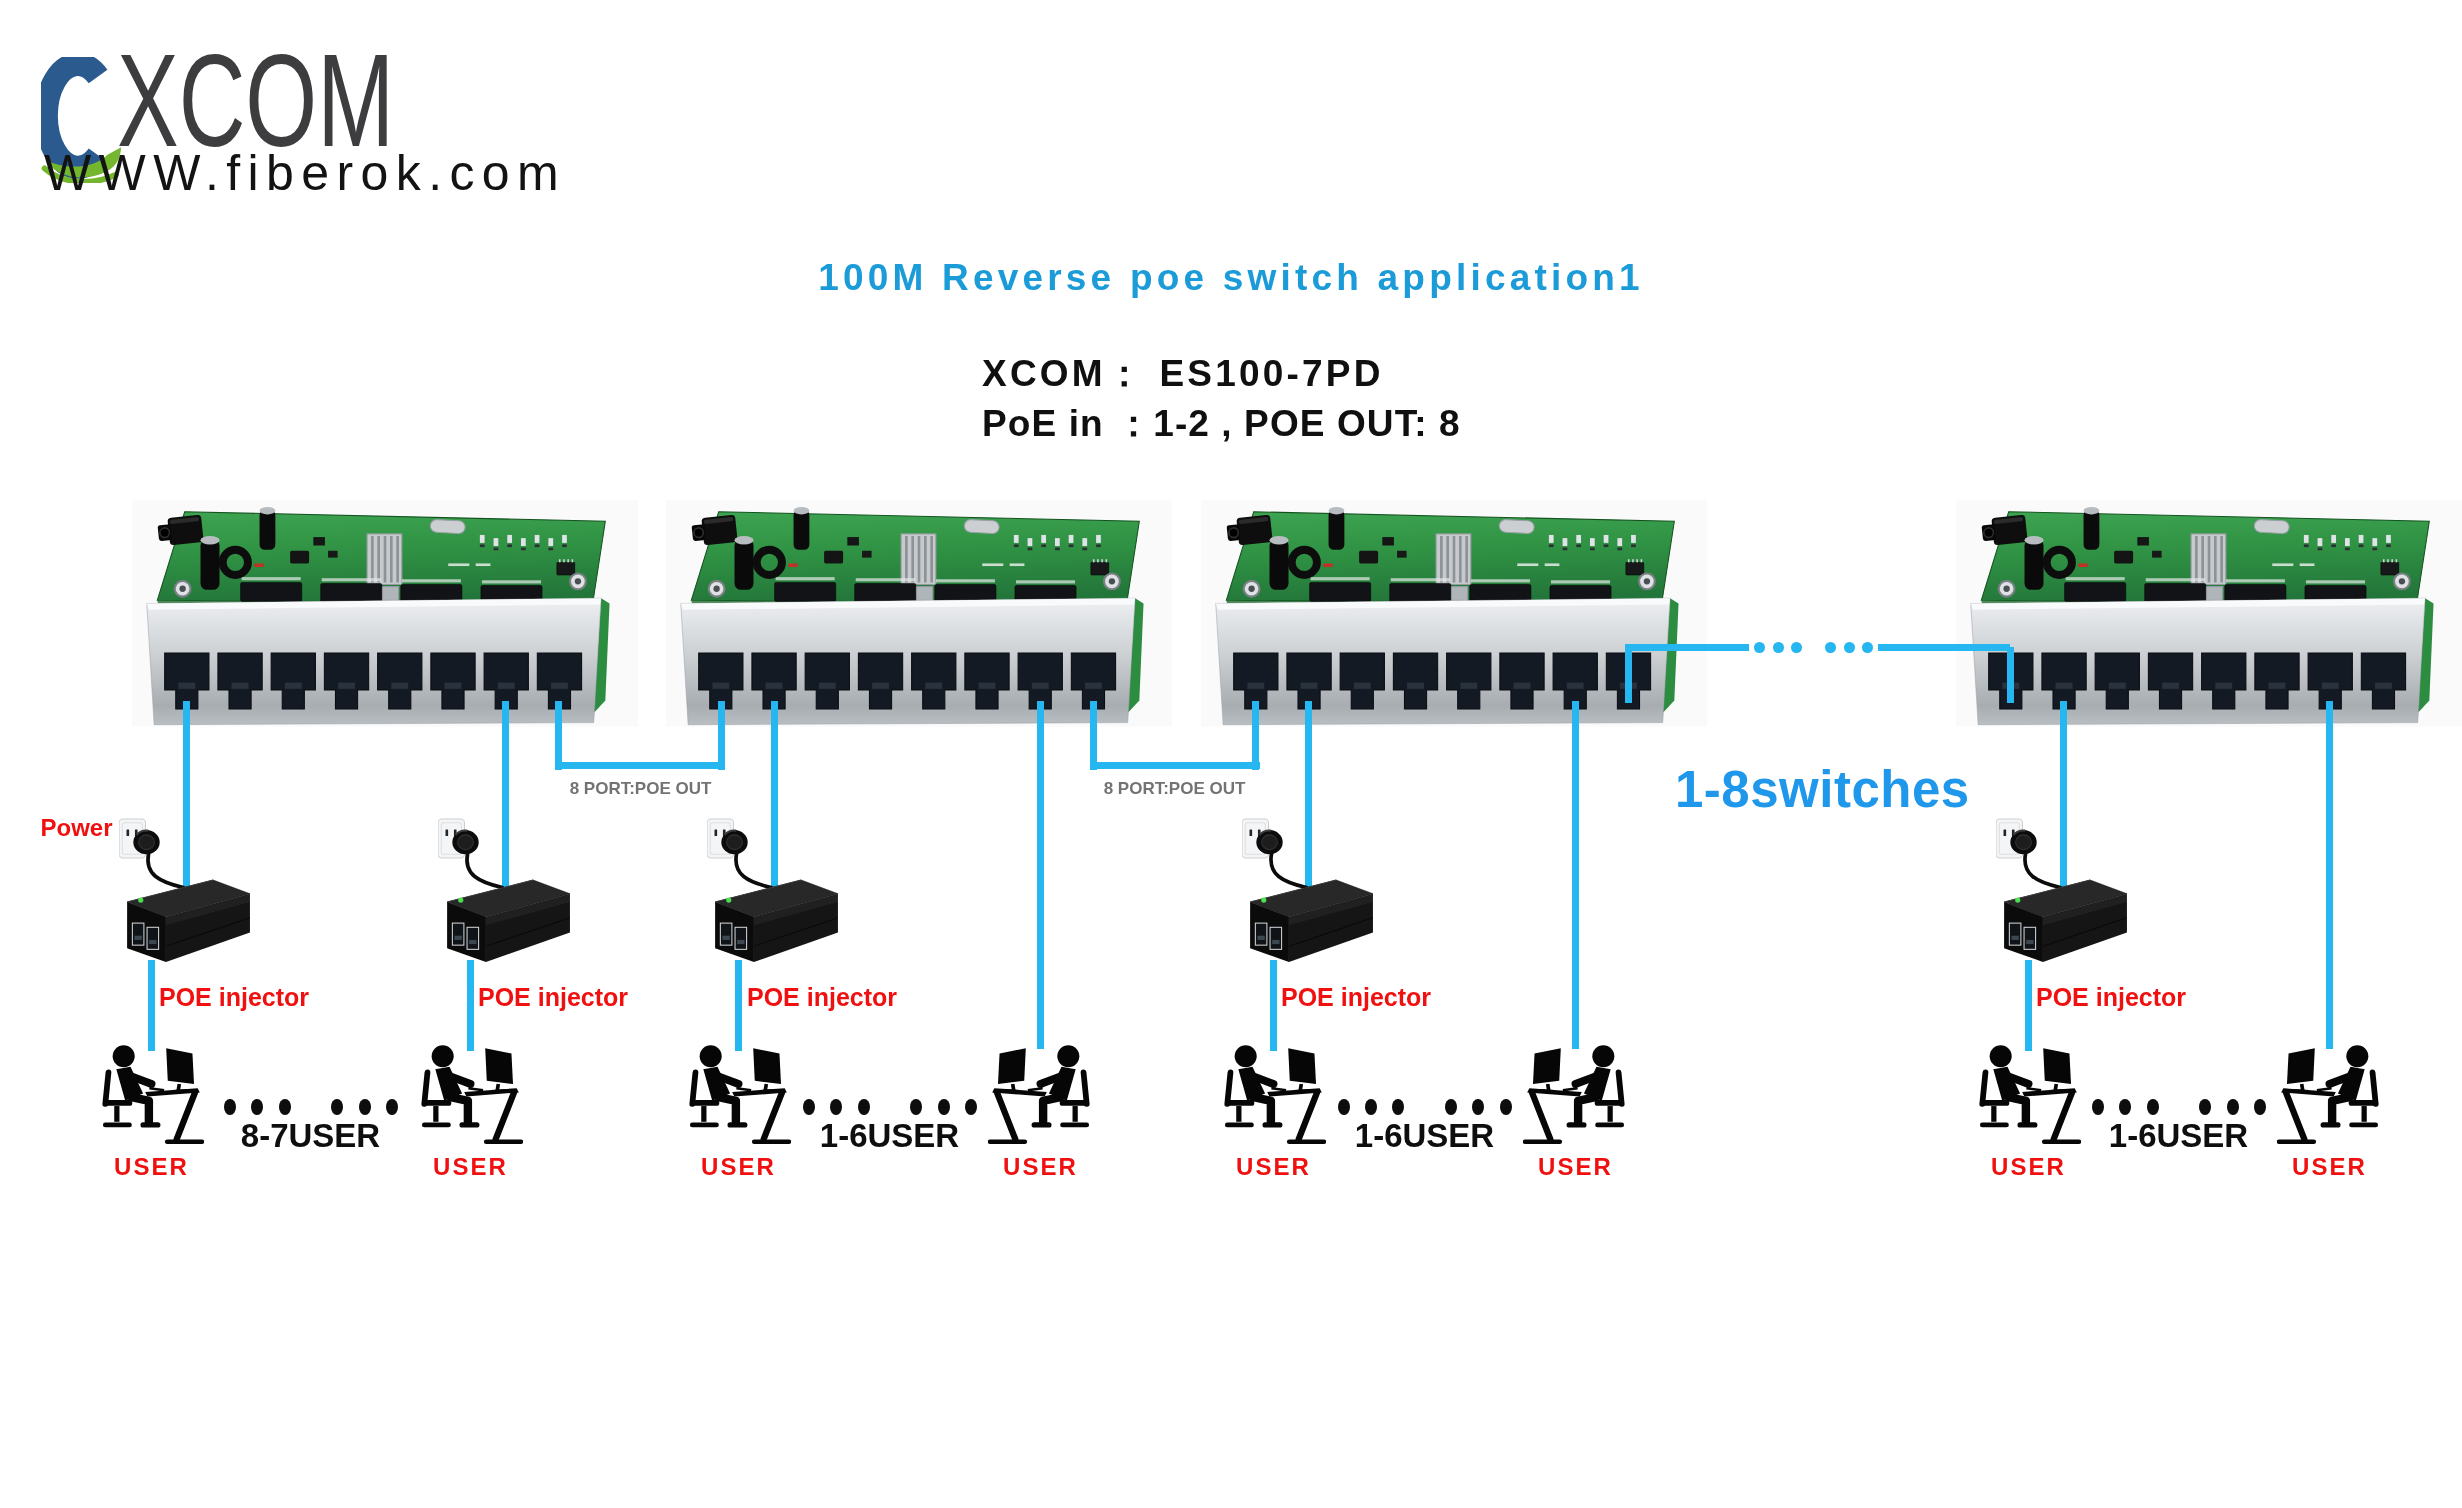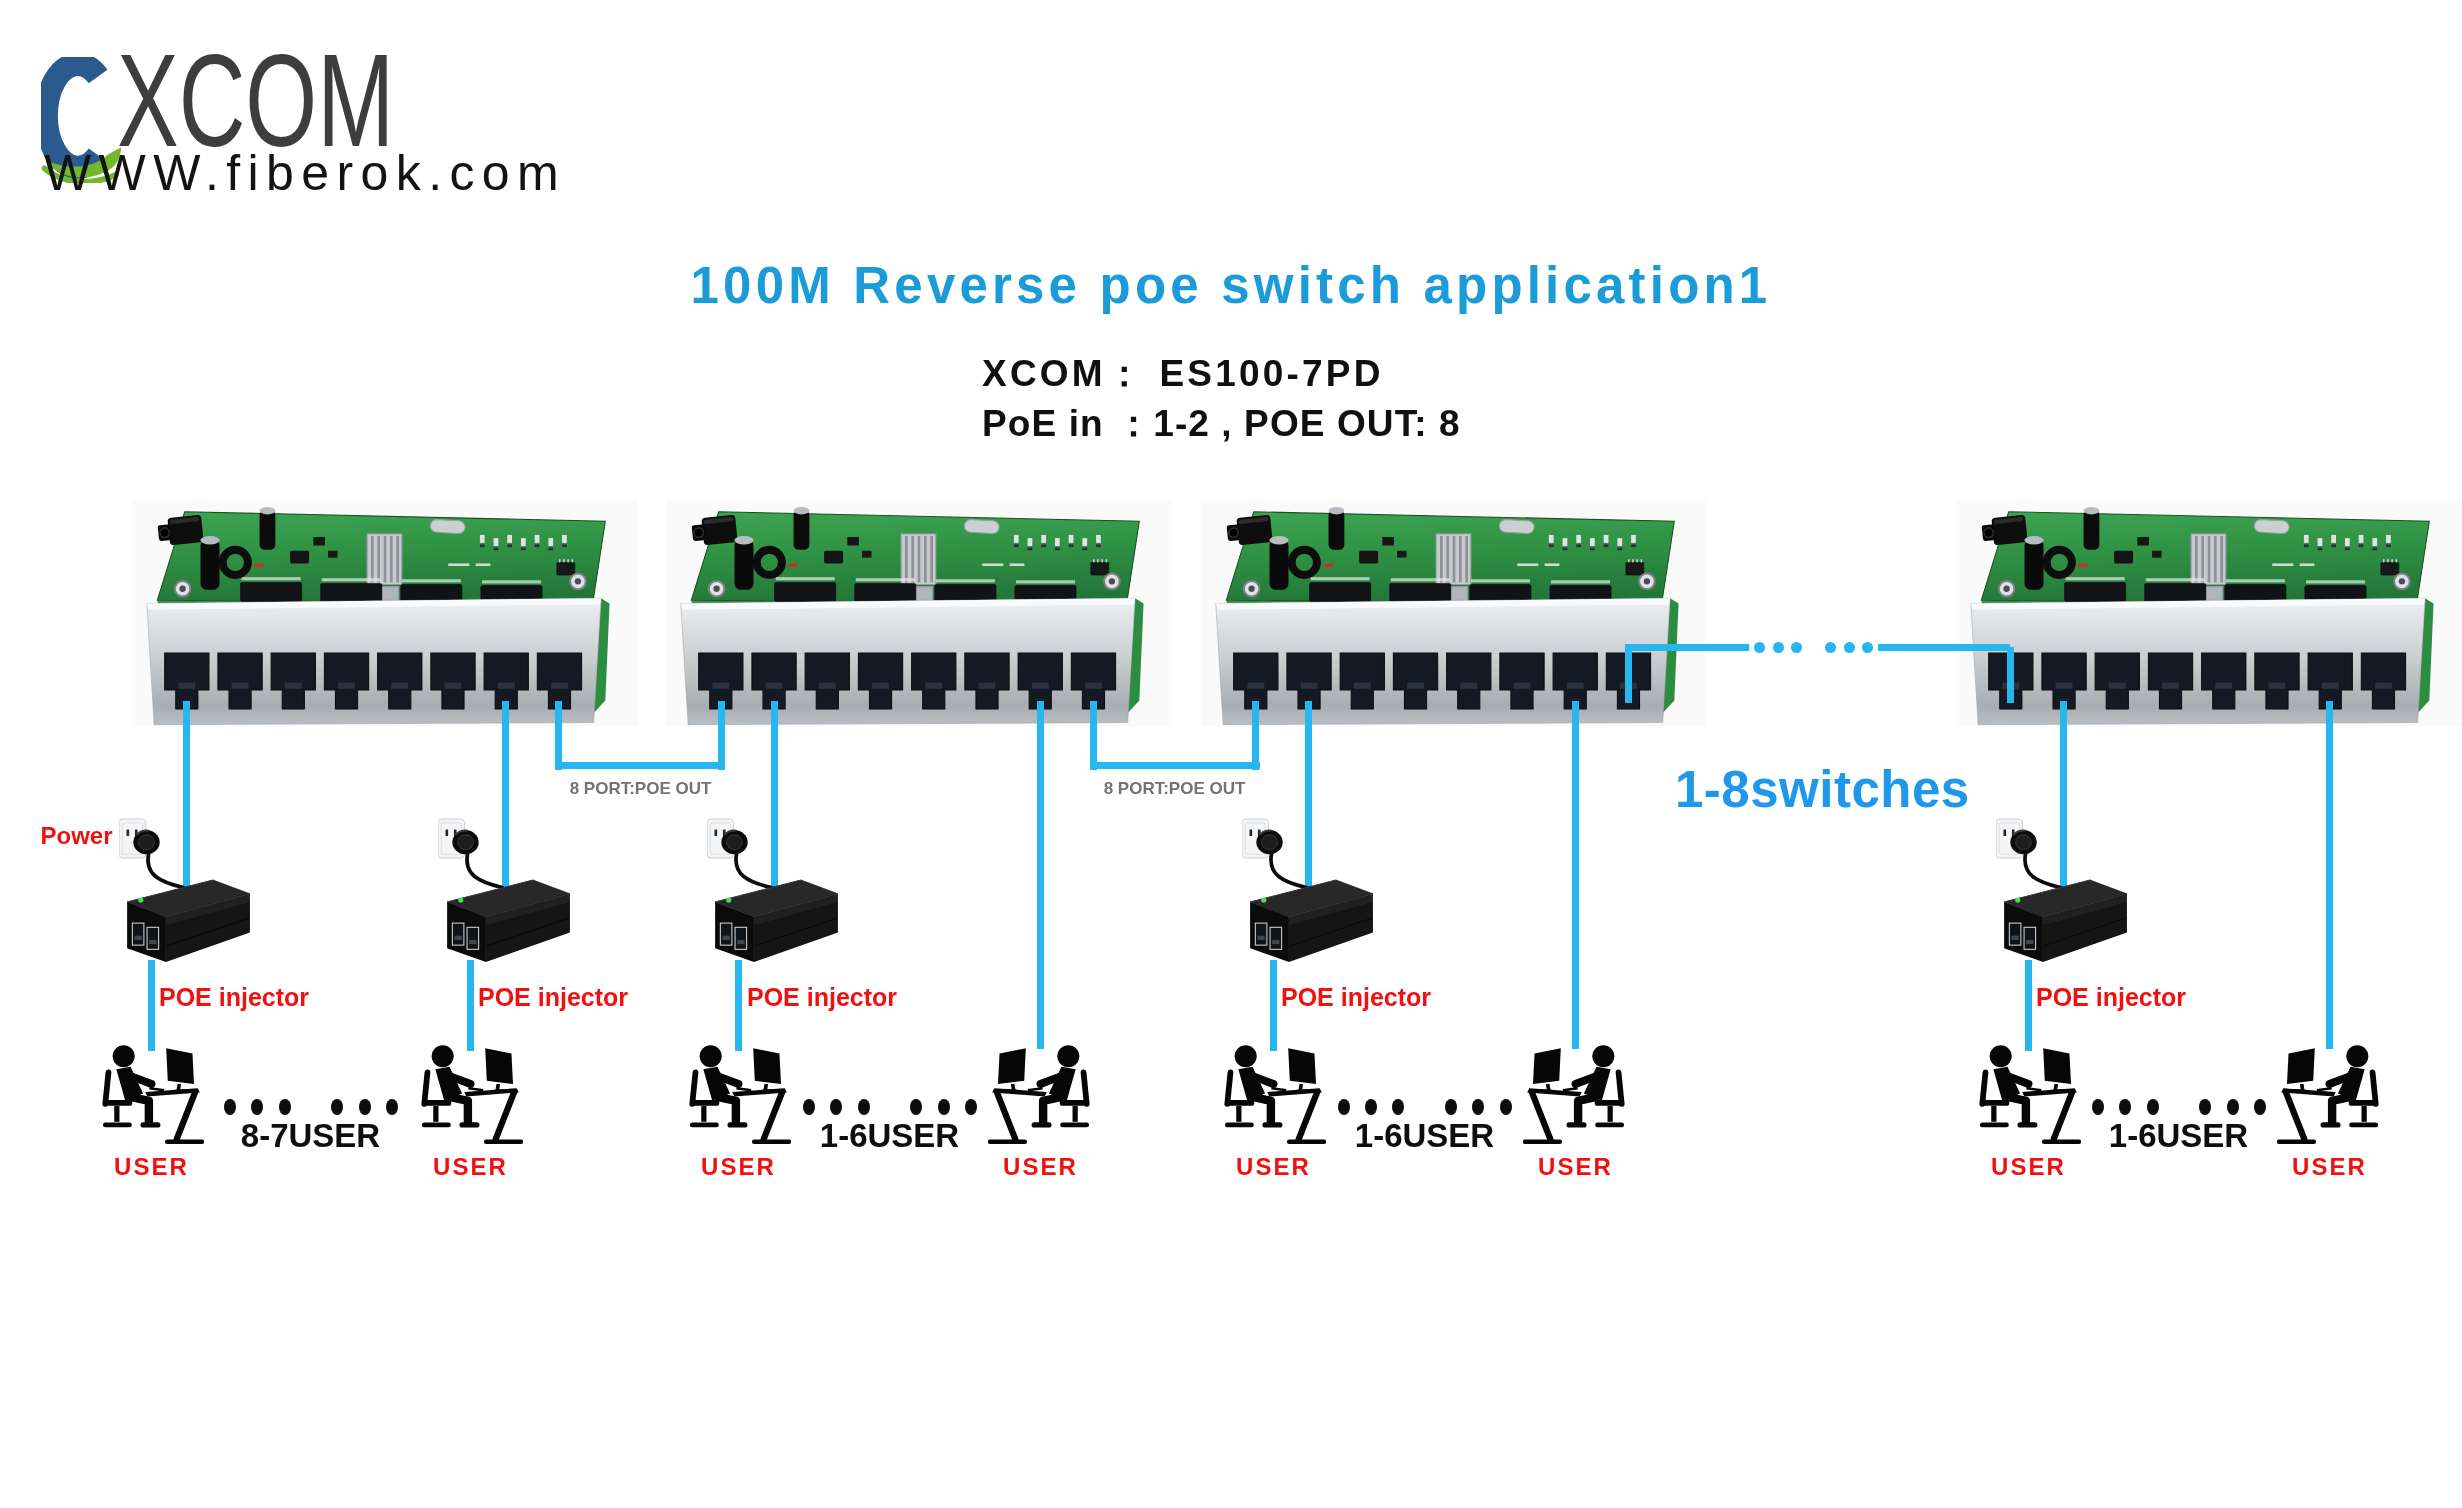--- a/index.html
+++ b/index.html
@@ -6,32 +6,32 @@
   .canvas{position:relative;width:2462px;height:1508px;background:#ffffff;overflow:hidden;
           font-family:"Liberation Sans",sans-serif;}
   .abs{position:absolute;}
 
   
   .logo-text{position:absolute;left:117px;top:35px;font-size:132px;font-weight:400;color:#3d3d40;
              line-height:1;transform:scaleX(.70);transform-origin:left top;letter-spacing:0;}
   .website{position:absolute;left:44px;top:148px;font-size:50px;color:#131313;letter-spacing:7.4px;line-height:1;}
 
   .page-title{position:absolute;left:0;top:259px;width:2462px;text-align:center;
-              font-size:51px;font-weight:700;color:#1b9bd8;letter-spacing:4.2px;line-height:1.05;}
+              font-size:37px;font-weight:700;color:#1b9bd8;letter-spacing:4.2px;line-height:1.05;}
   .model-line{position:absolute;left:982px;top:355px;font-size:37px;font-weight:700;color:#101010;letter-spacing:3.2px;line-height:1;}
   .poe-line{position:absolute;left:982px;top:405px;font-size:37px;font-weight:700;color:#101010;letter-spacing:1.1px;line-height:1;}
 
   
   .ln{position:absolute;background:#27b7f0;}
   .bdot{position:absolute;width:10.5px;height:10.5px;border-radius:50%;background:#27b7f0;}
   .kdot{position:absolute;width:11.6px;height:16px;border-radius:50%;background:#0d0d0d;}
 
   
   .red-lbl{position:absolute;color:#f01010;font-weight:700;line-height:1;}
-  .power-lbl{left:10.5px;top:816px;width:102px;font-size:24px;text-align:right;margin-top:8px;}
+  .power-lbl{left:10.5px;top:816px;width:102px;font-size:24px;text-align:right;}
   .inj-lbl{top:985px;font-size:25px;}
   .user-lbl{top:1155px;width:105px;text-align:center;font-size:24px;letter-spacing:2.1px;}
   .grp-lbl{position:absolute;top:1119px;width:263px;text-align:center;font-size:33px;font-weight:700;color:#0e0e0e;line-height:1;}
   .portout-lbl{position:absolute;top:780px;width:295px;text-align:center;font-size:17px;font-weight:700;color:#737373;line-height:1;}
   .chain-lbl{position:absolute;left:1675px;top:761px;font-size:51px;font-weight:700;color:#1f97ea;letter-spacing:0.5px;line-height:1.15;}
 
   svg.sw{position:absolute;width:506px;height:227px;}
   svg.inj{position:absolute;width:126px;height:84px;}
   svg.outl{position:absolute;width:74px;height:79px;}
   svg.usr{position:absolute;width:105px;height:105px;}

